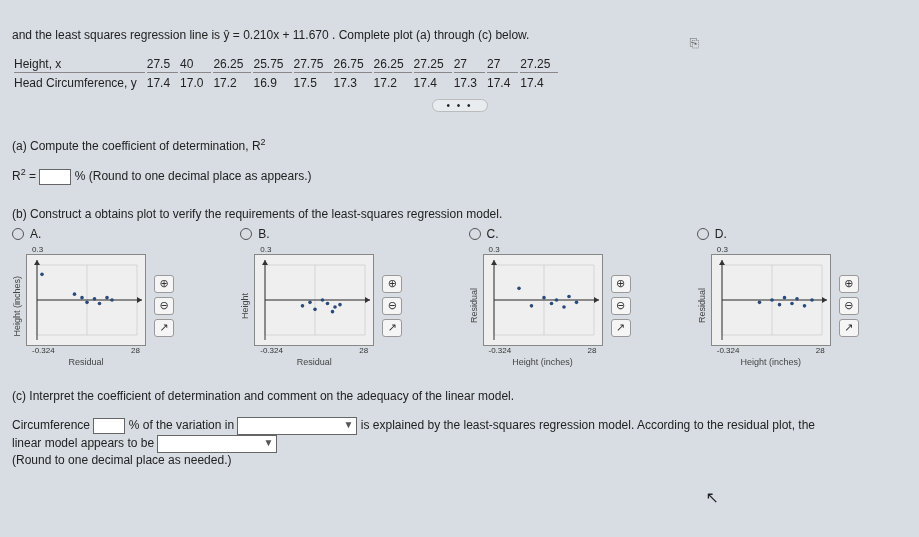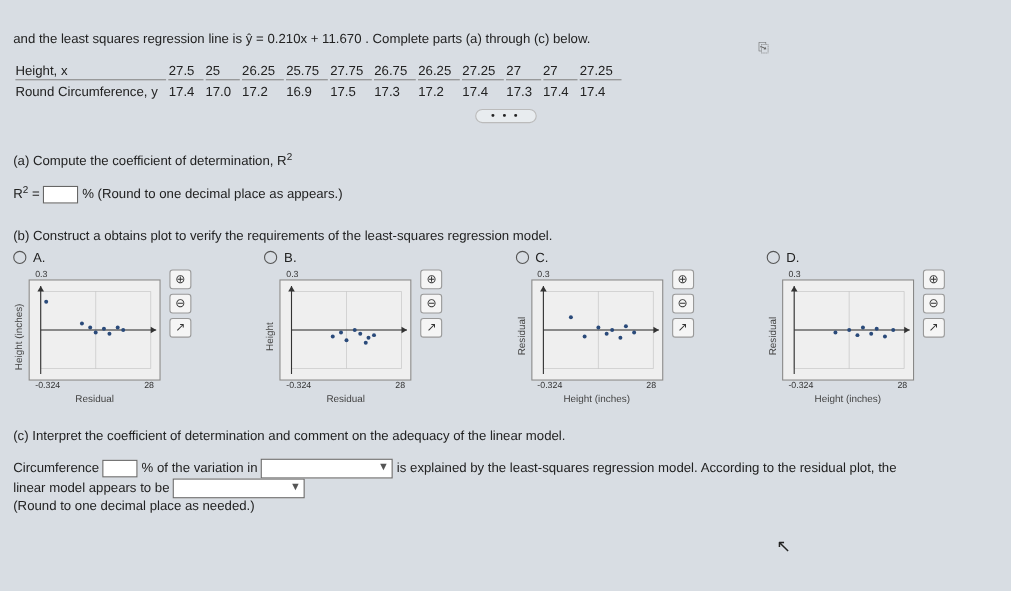--- a/index.html
+++ b/index.html
@@ -13,63 +13,63 @@
 .divider{position:relative;height:16px;margin:6px 0}
 .divider .pill{position:absolute;left:50%;top:0;transform:translateX(-50%);background:#e8ecef;border:1px solid #bbb;border-radius:10px;padding:0 14px;font-size:10px;letter-spacing:2px}
 .part{margin-top:22px}
 .inline-box{display:inline-block;width:32px;height:16px;border:1px solid #666;background:#fff;vertical-align:middle}
 .select-box{display:inline-block;width:120px;height:18px;border:1px solid #666;background:#fff;vertical-align:middle;position:relative}
 .select-box::after{content:"▼";position:absolute;right:3px;top:1px;font-size:10px;color:#555}
 .choices{display:flex;gap:18px;margin-top:6px}
 .choice{flex:1}
 .choice-label{display:flex;align-items:center;gap:6px;margin-bottom:4px}
 .radio{width:12px;height:12px;border:1px solid #555;border-radius:50%;display:inline-block}
-.plot-wrap{display:flex;align-items:flex-start;gap:4px}
+.plot-wrap{display:flex;align-items:center;gap:4px}
 .plot{position:relative;width:120px;height:92px;border:1px solid #888;background:#efefef}
 .grid line{stroke:#bbb;stroke-width:0.5}
 .axis line{stroke:#333;stroke-width:1}
 .pt{fill:#2a4a7a}
 .ylabel{writing-mode:vertical-rl;transform:rotate(180deg);font-size:9px;color:#444;align-self:center}
 .xlabel{font-size:9px;color:#444;text-align:center;margin-top:2px}
 .ticks{font-size:8px;color:#333}
 .icons{display:flex;flex-direction:column;gap:4px;margin-left:4px}
 .icon-btn{width:20px;height:18px;border:1px solid #999;border-radius:3px;background:#f5f5f5;display:flex;align-items:center;justify-content:center;font-size:11px;color:#333}
 .cursor{position:absolute;right:200px;bottom:30px;font-size:16px;color:#222;pointer-events:none}
 .copy-icon{position:absolute;right:220px;top:36px;font-size:12px;color:#666}
 </style>
 </head>
 <body>
 
 <div class="intro">
   <br>
   <span>and the least squares regression line is </span>
   <span>ŷ = 0.210x + 11.670</span>
-  <span>. Complete parts (a) through (c) below.</span>
+  <span>. Complete plot (a) through (c) below.</span>
 </div>
 
 <span class="copy-icon">⎘</span>
 
 <table class="data-table">
   <tbody>
       <tr>
     <td class="lbl">Height, x</td>
     <td>27.5</td>
-        <td>25</td>
+        <td>40</td>
     <td>26.25</td>
         <td>25.75</td>
     <td>27.75</td>
         <td>26.75</td>
     <td>26.25</td>
         <td>27.25</td>
     <td>27</td>
         <td>27</td>
     <td>27.25</td>
   </tr>
   <tr>
-    <td class="lbl">Round Circumference, y</td>
+    <td class="lbl">Head Circumference, y</td>
     <td>17.4</td>
         <td>17.0</td>
     <td>17.2</td>
         <td>16.9</td>
     <td>17.5</td>
         <td>17.3</td>
     <td>17.2</td>
         <td>17.4</td>
     <td>17.3</td>
         <td>17.4</td>

